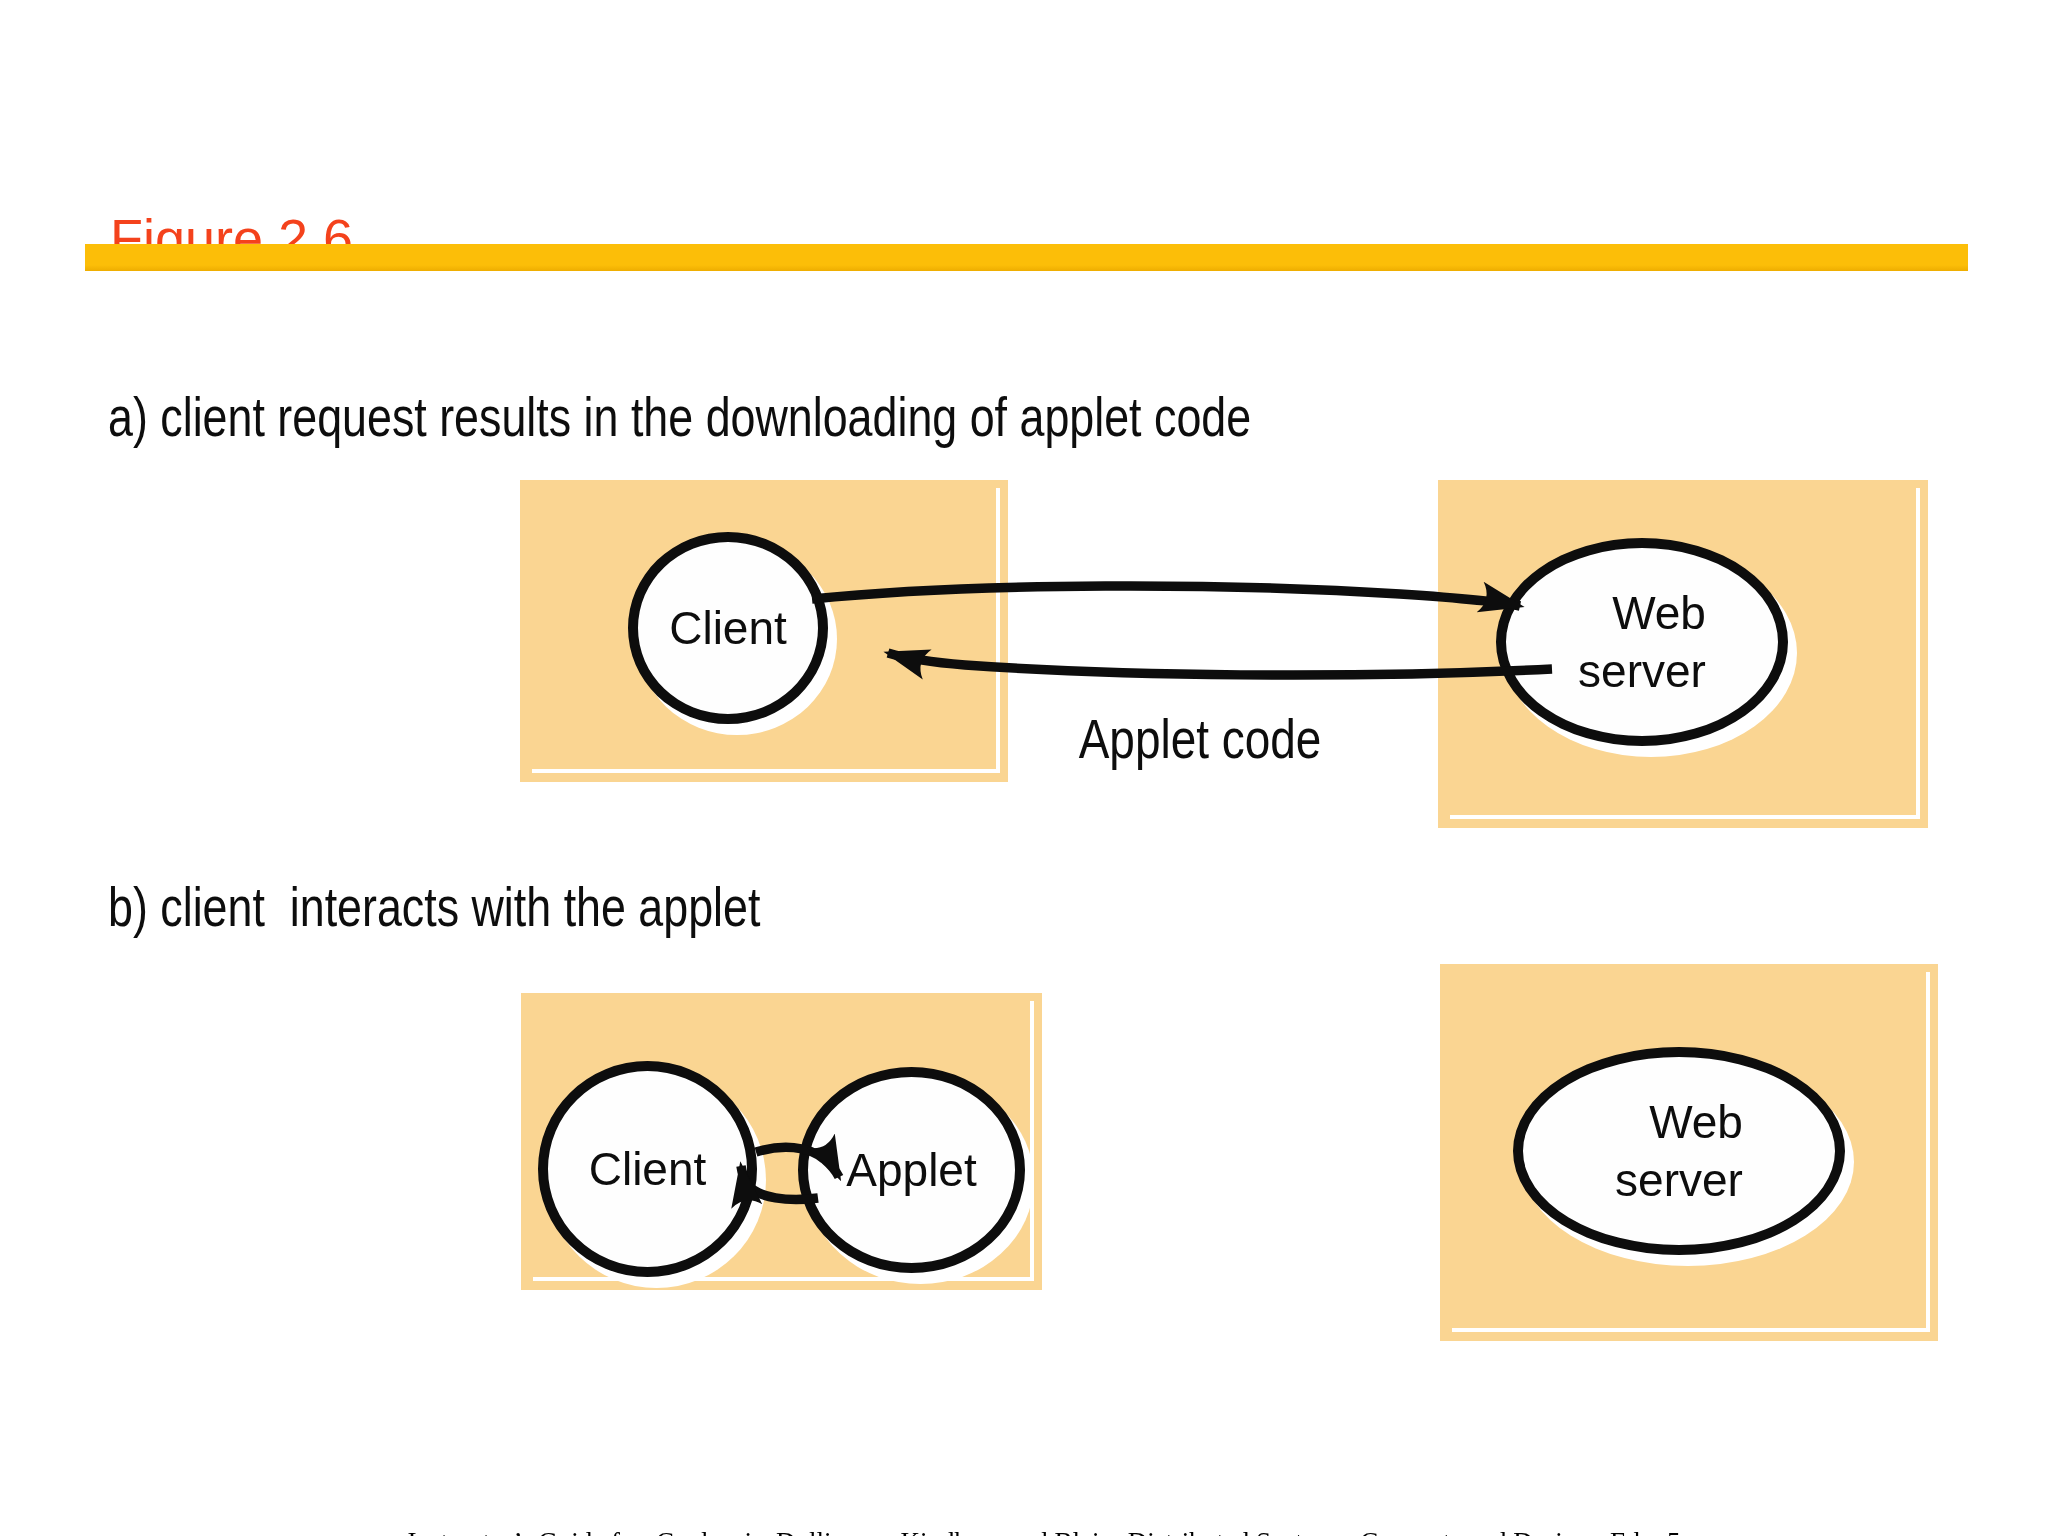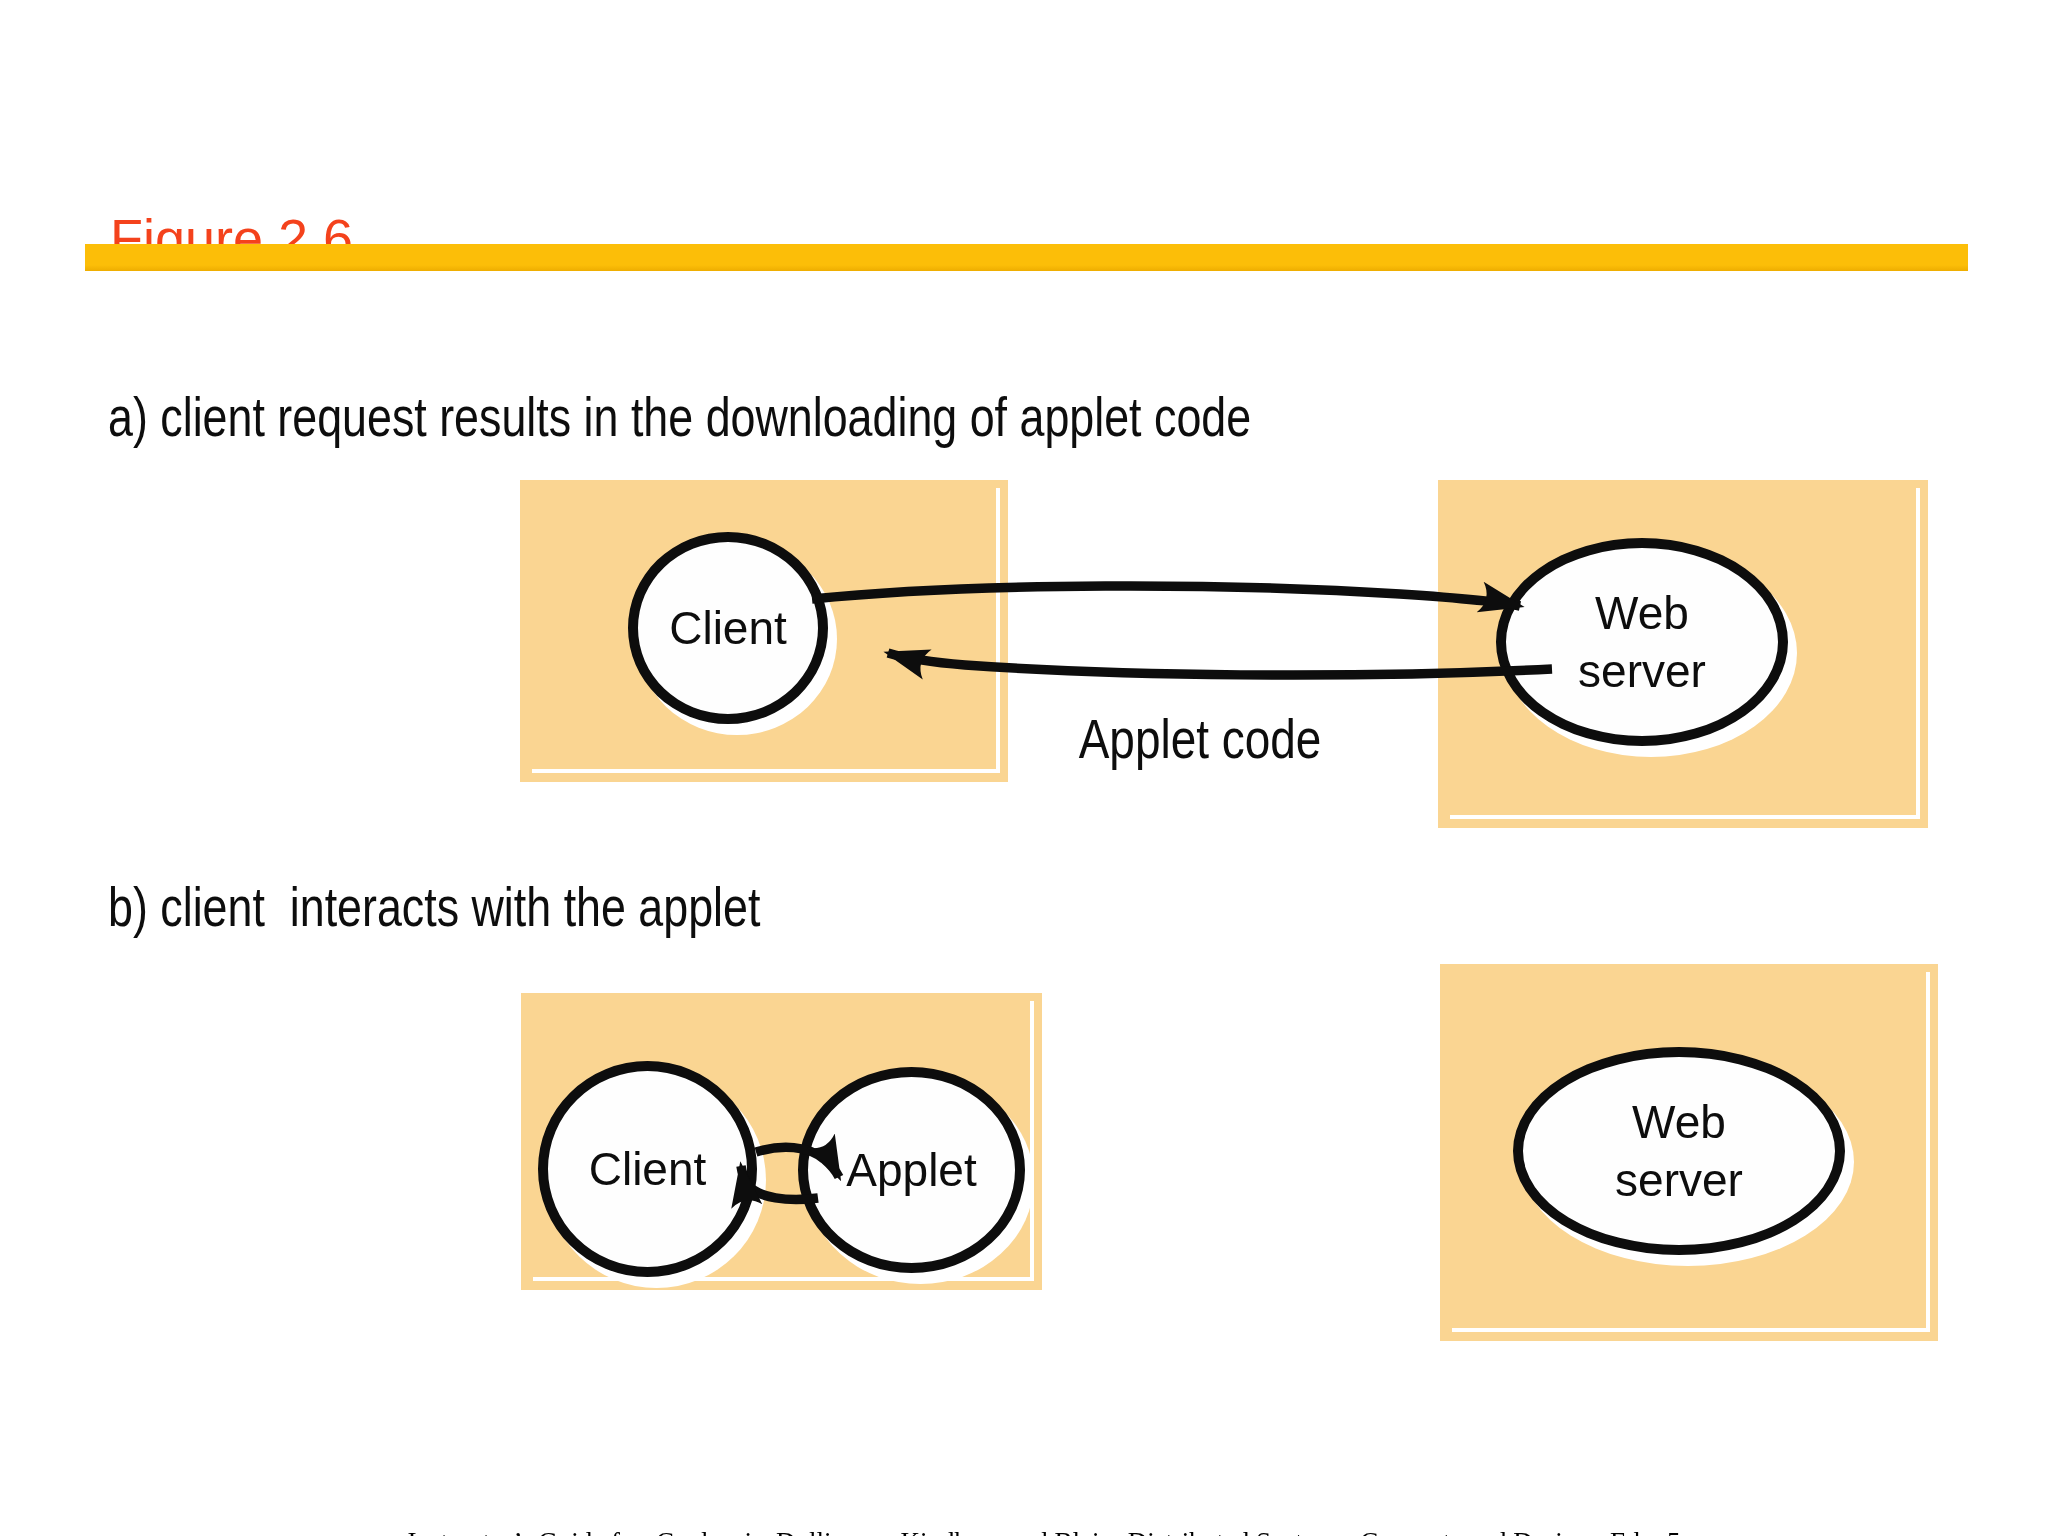--- a/index.html
+++ b/index.html
@@ -71,21 +71,21 @@
   .node {
     position: absolute;
     box-sizing: border-box;
     background: var(--node-fill, #ffffff);
     border: 10px solid var(--line-black, #0d0d0d);
     border-radius: 50%;
     box-shadow: 9px 11px 0 #ffffff;
     display: flex;
     align-items: center;
     justify-content: center;
-    text-align: center;
+    text-align: right;
     font-size: 46px;
     line-height: 58px;
     color: #0d0d0d;
     white-space: pre-line;
   }
   .node-client-a    { left: 628px;  top: 532px;  width: 200px; height: 192px; }
   .node-server-a    { left: 1496px; top: 538px;  width: 292px; height: 208px; }
   .node-client-b    { left: 538px;  top: 1061px; width: 219px; height: 216px; }
   .node-applet-b    { left: 798px;  top: 1067px; width: 227px; height: 206px; }
   .node-server-b    { left: 1513px; top: 1047px; width: 332px; height: 208px; }

